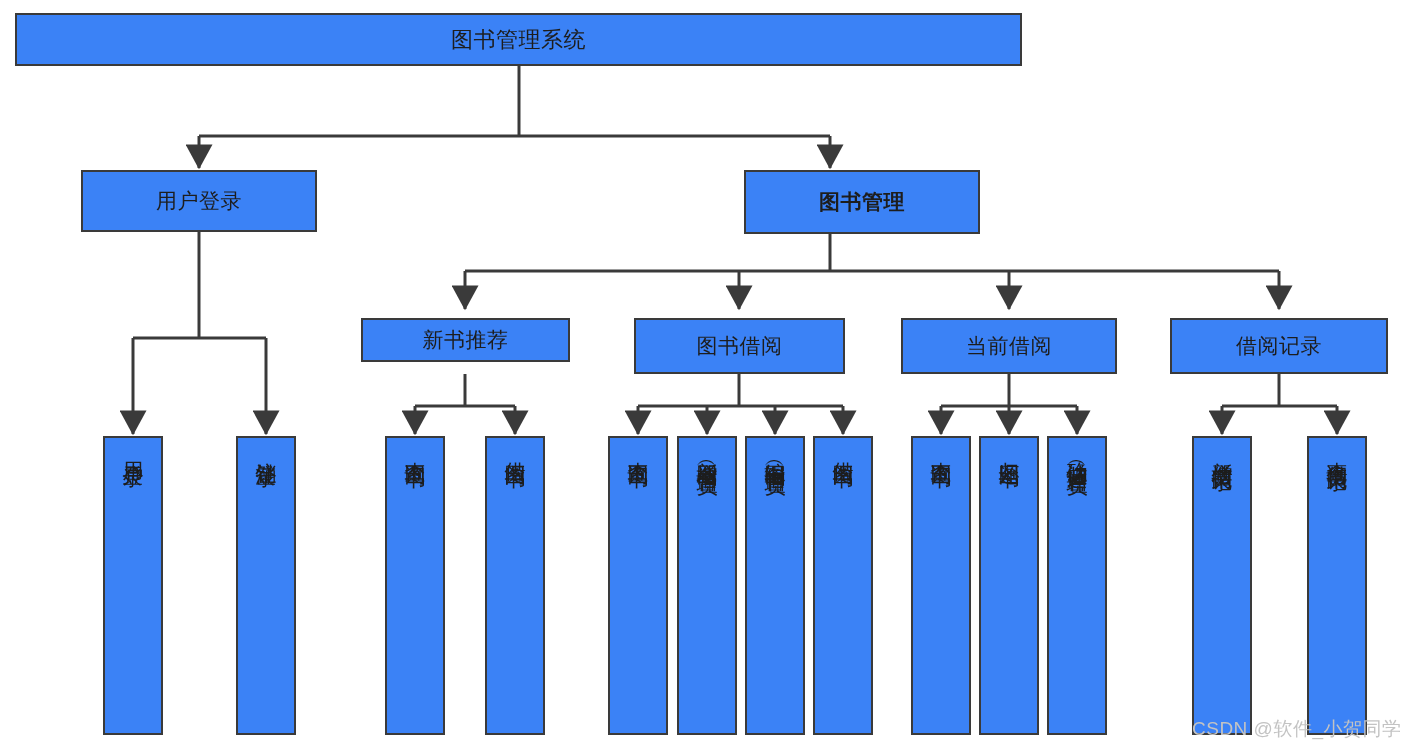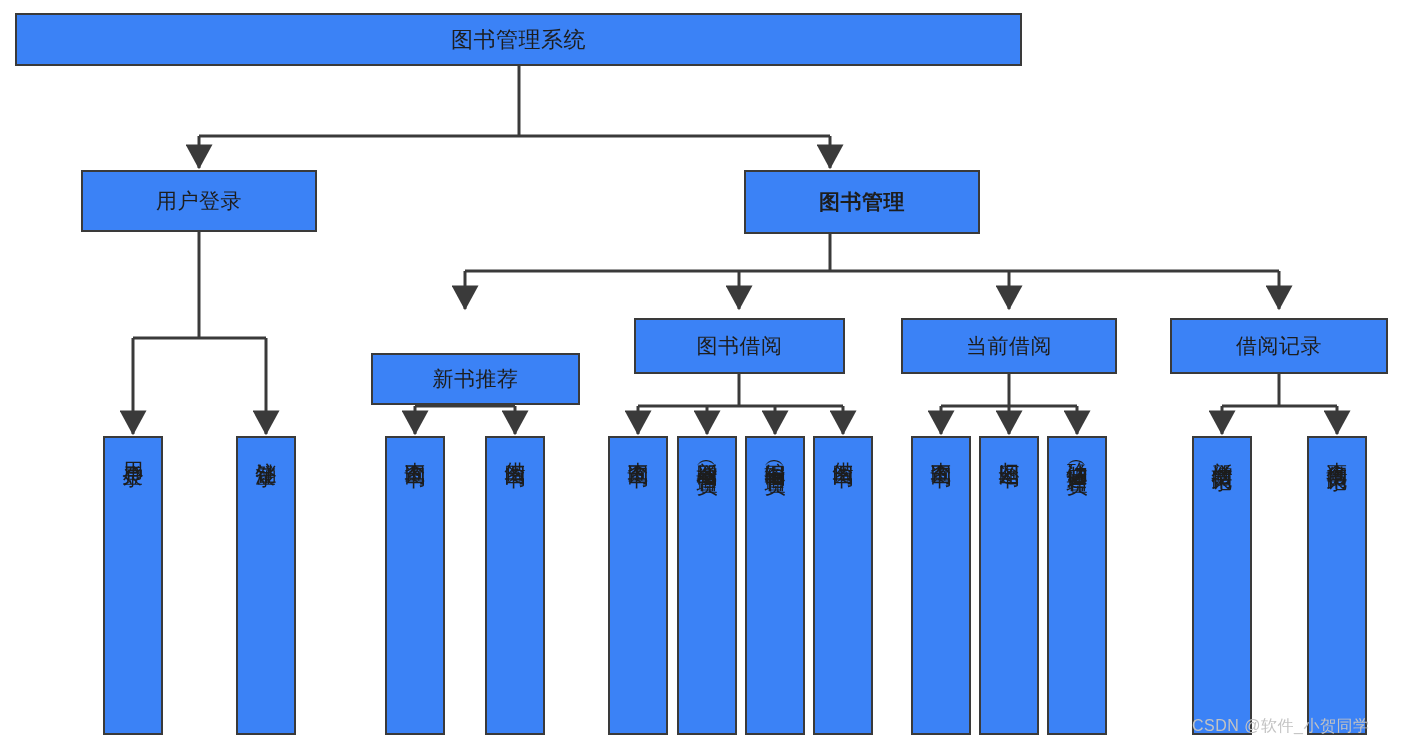--- a/index.html
+++ b/index.html
@@ -57,21 +57,21 @@
     writing-mode: vertical-rl;
     text-orientation: upright;
     font-size: 21px;
     line-height: 1.05;
     letter-spacing: 2px;
     white-space: nowrap;
   }
   .watermark {
     position: absolute;
     color: #c3c3c3;
-    font-size: 16px;
+    font-size: 19px;
     white-space: nowrap;
     letter-spacing: 0.5px;
   }
 </style>
 </head>
 <body>
 
 <div id="canvas">
 
   <svg id="edges" viewBox="0 0 1405 747" width="1405" height="747" xmlns="http://www.w3.org/2000/svg">
@@ -128,21 +128,21 @@
     <span class="label">图书管理系统</span>
   </div>
 
   <div class="node horizontal" style="left:81px; top:170px; width:236px; height:62px;">
     <span class="label">用户登录</span>
   </div>
   <div class="node horizontal" style="left:744px; top:170px; width:236px; height:64px;font-weight:bold;">
     <span class="label">图书管理</span>
   </div>
 
-  <div class="node horizontal" style="left:371px; top:318px; width:209px; height:52px;margin-top:35px;">
+  <div class="node horizontal" style="left:361px; top:318px; width:209px; height:44px;">
     <span class="label">新书推荐</span>
   </div>
   <div class="node horizontal" style="left:634px; top:318px; width:211px; height:56px;">
     <span class="label">图书借阅</span>
   </div>
   <div class="node horizontal" style="left:1170px; top:318px; width:218px; height:56px;">
     <span class="label">借阅记录</span>
   </div>
   <div class="node horizontal" style="left:901px; top:318px; width:216px; height:56px;">
     <span class="label">当前借阅</span>

